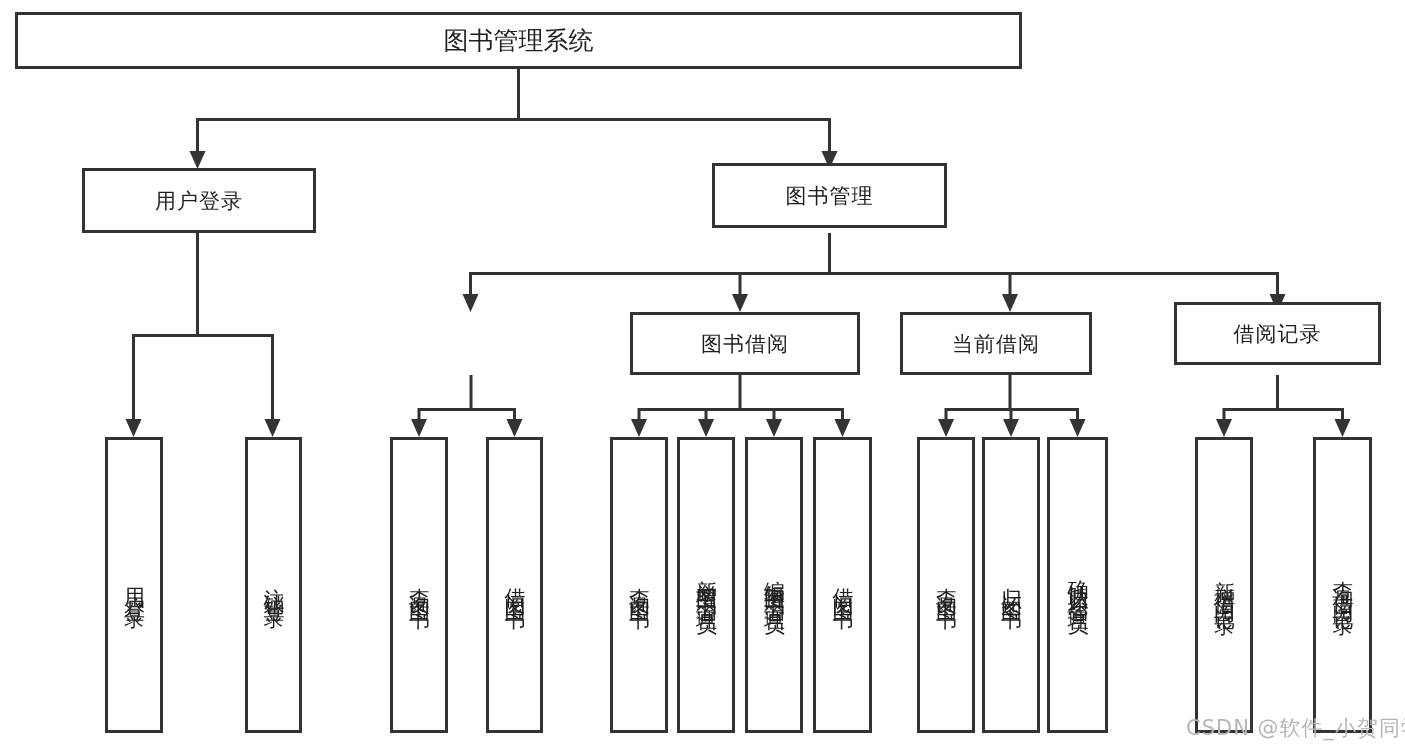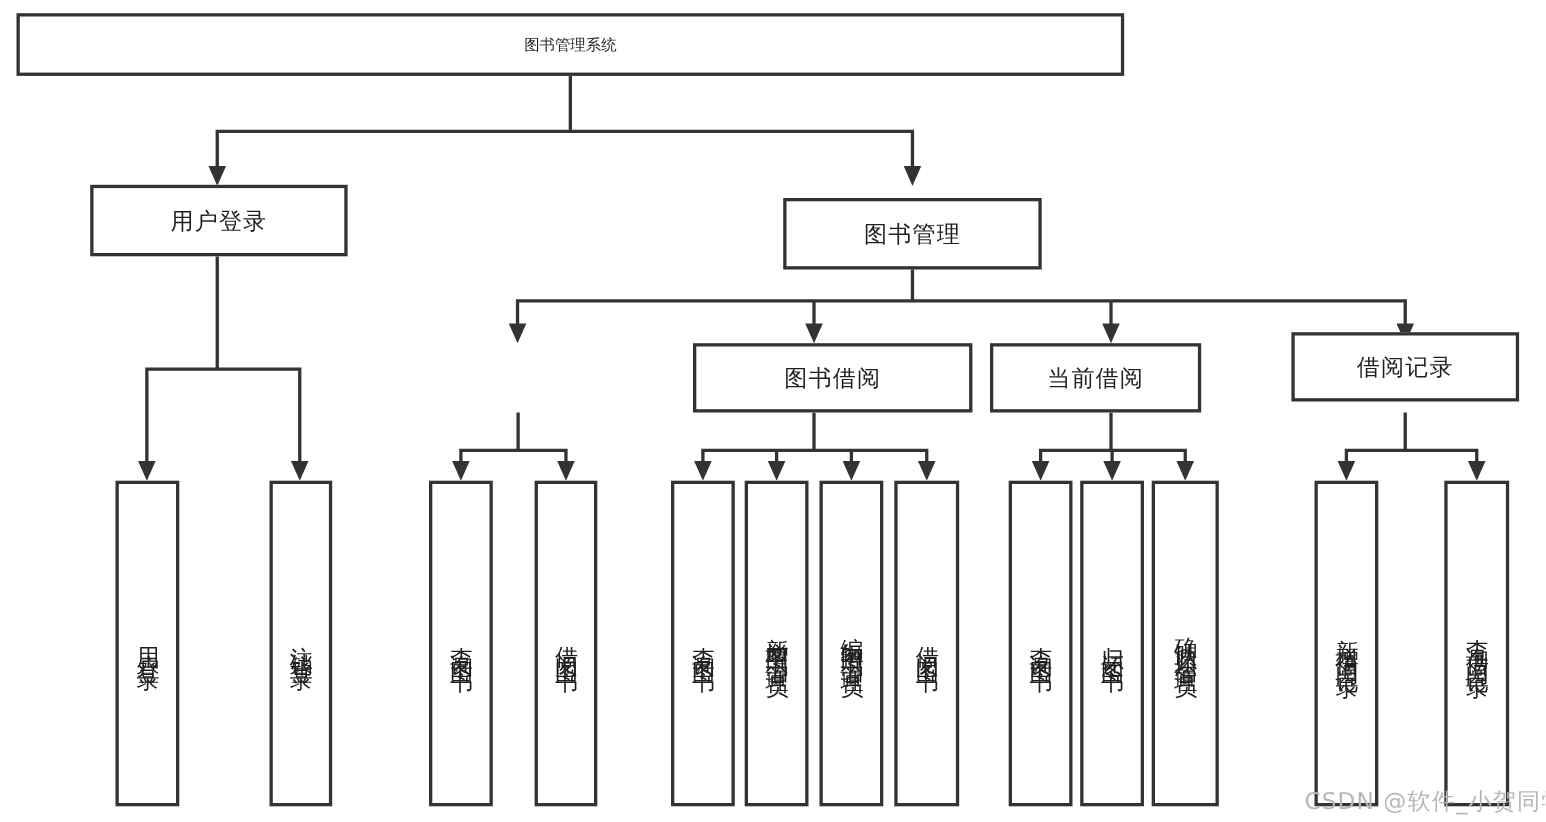--- a/index.html
+++ b/index.html
@@ -33,21 +33,21 @@
     align-items: center;
     justify-content: center;
     text-align: center;
   }
   .node.h {
     font-size: 21px;
     letter-spacing: 1px;
   }
   .node.root-box {
     left: 15px; top: 12px; width: 1007px; height: 57px;
-    font-size: 14px;
+    font-size: 25px;
   }
   .node.leaf {
     top: 437px;
     height: 296px;
     writing-mode: vertical-rl;
     text-orientation: mixed;
     font-size: 21px;
     letter-spacing: 7px;
     line-height: 1;
   }
@@ -110,23 +110,23 @@
       <polygon points="1069.5,419 1085.5,419 1077.5,437"></polygon>
 
       <polygon points="1216,419 1232,419 1224,437"></polygon>
       <polygon points="1334.5,419 1350.5,419 1342.5,437"></polygon>
     </g>
   </svg>
 
   <div class="node root-box">图书管理系统</div>
 
   <div class="node h" style="left:82px; top:168px; width:234px; height:65px;">用户登录</div>
-  <div class="node h" style="left:712px; top:180px; width:235px; height:65px;">图书管理</div>
+  <div class="node h" style="left:712px; top:163px; width:235px; height:65px;">图书管理</div>
 
-  <div class="node h" style="left:630px; top:312px; width:254px; height:63px;">图书借阅</div>
+  <div class="node h" style="left:630px; top:312px; width:230px; height:63px;">图书借阅</div>
   <div class="node h" style="left:900px; top:312px; width:192px; height:63px;">当前借阅</div>
   <div class="node h" style="left:1174px; top:302px; width:207px; height:63px;">借阅记录</div>
 
   <div class="node leaf" style="left:105px; width:58px;">用户登录</div>
   <div class="node leaf" style="left:245px; width:57px;">注销登录</div>
 
   <div class="node leaf" style="left:390px; width:58px;">查询图书</div>
   <div class="node leaf" style="left:486px; width:57px;">借阅图书</div>
 
   <div class="node leaf" style="left:610px; width:58px;">查询图书</div>

